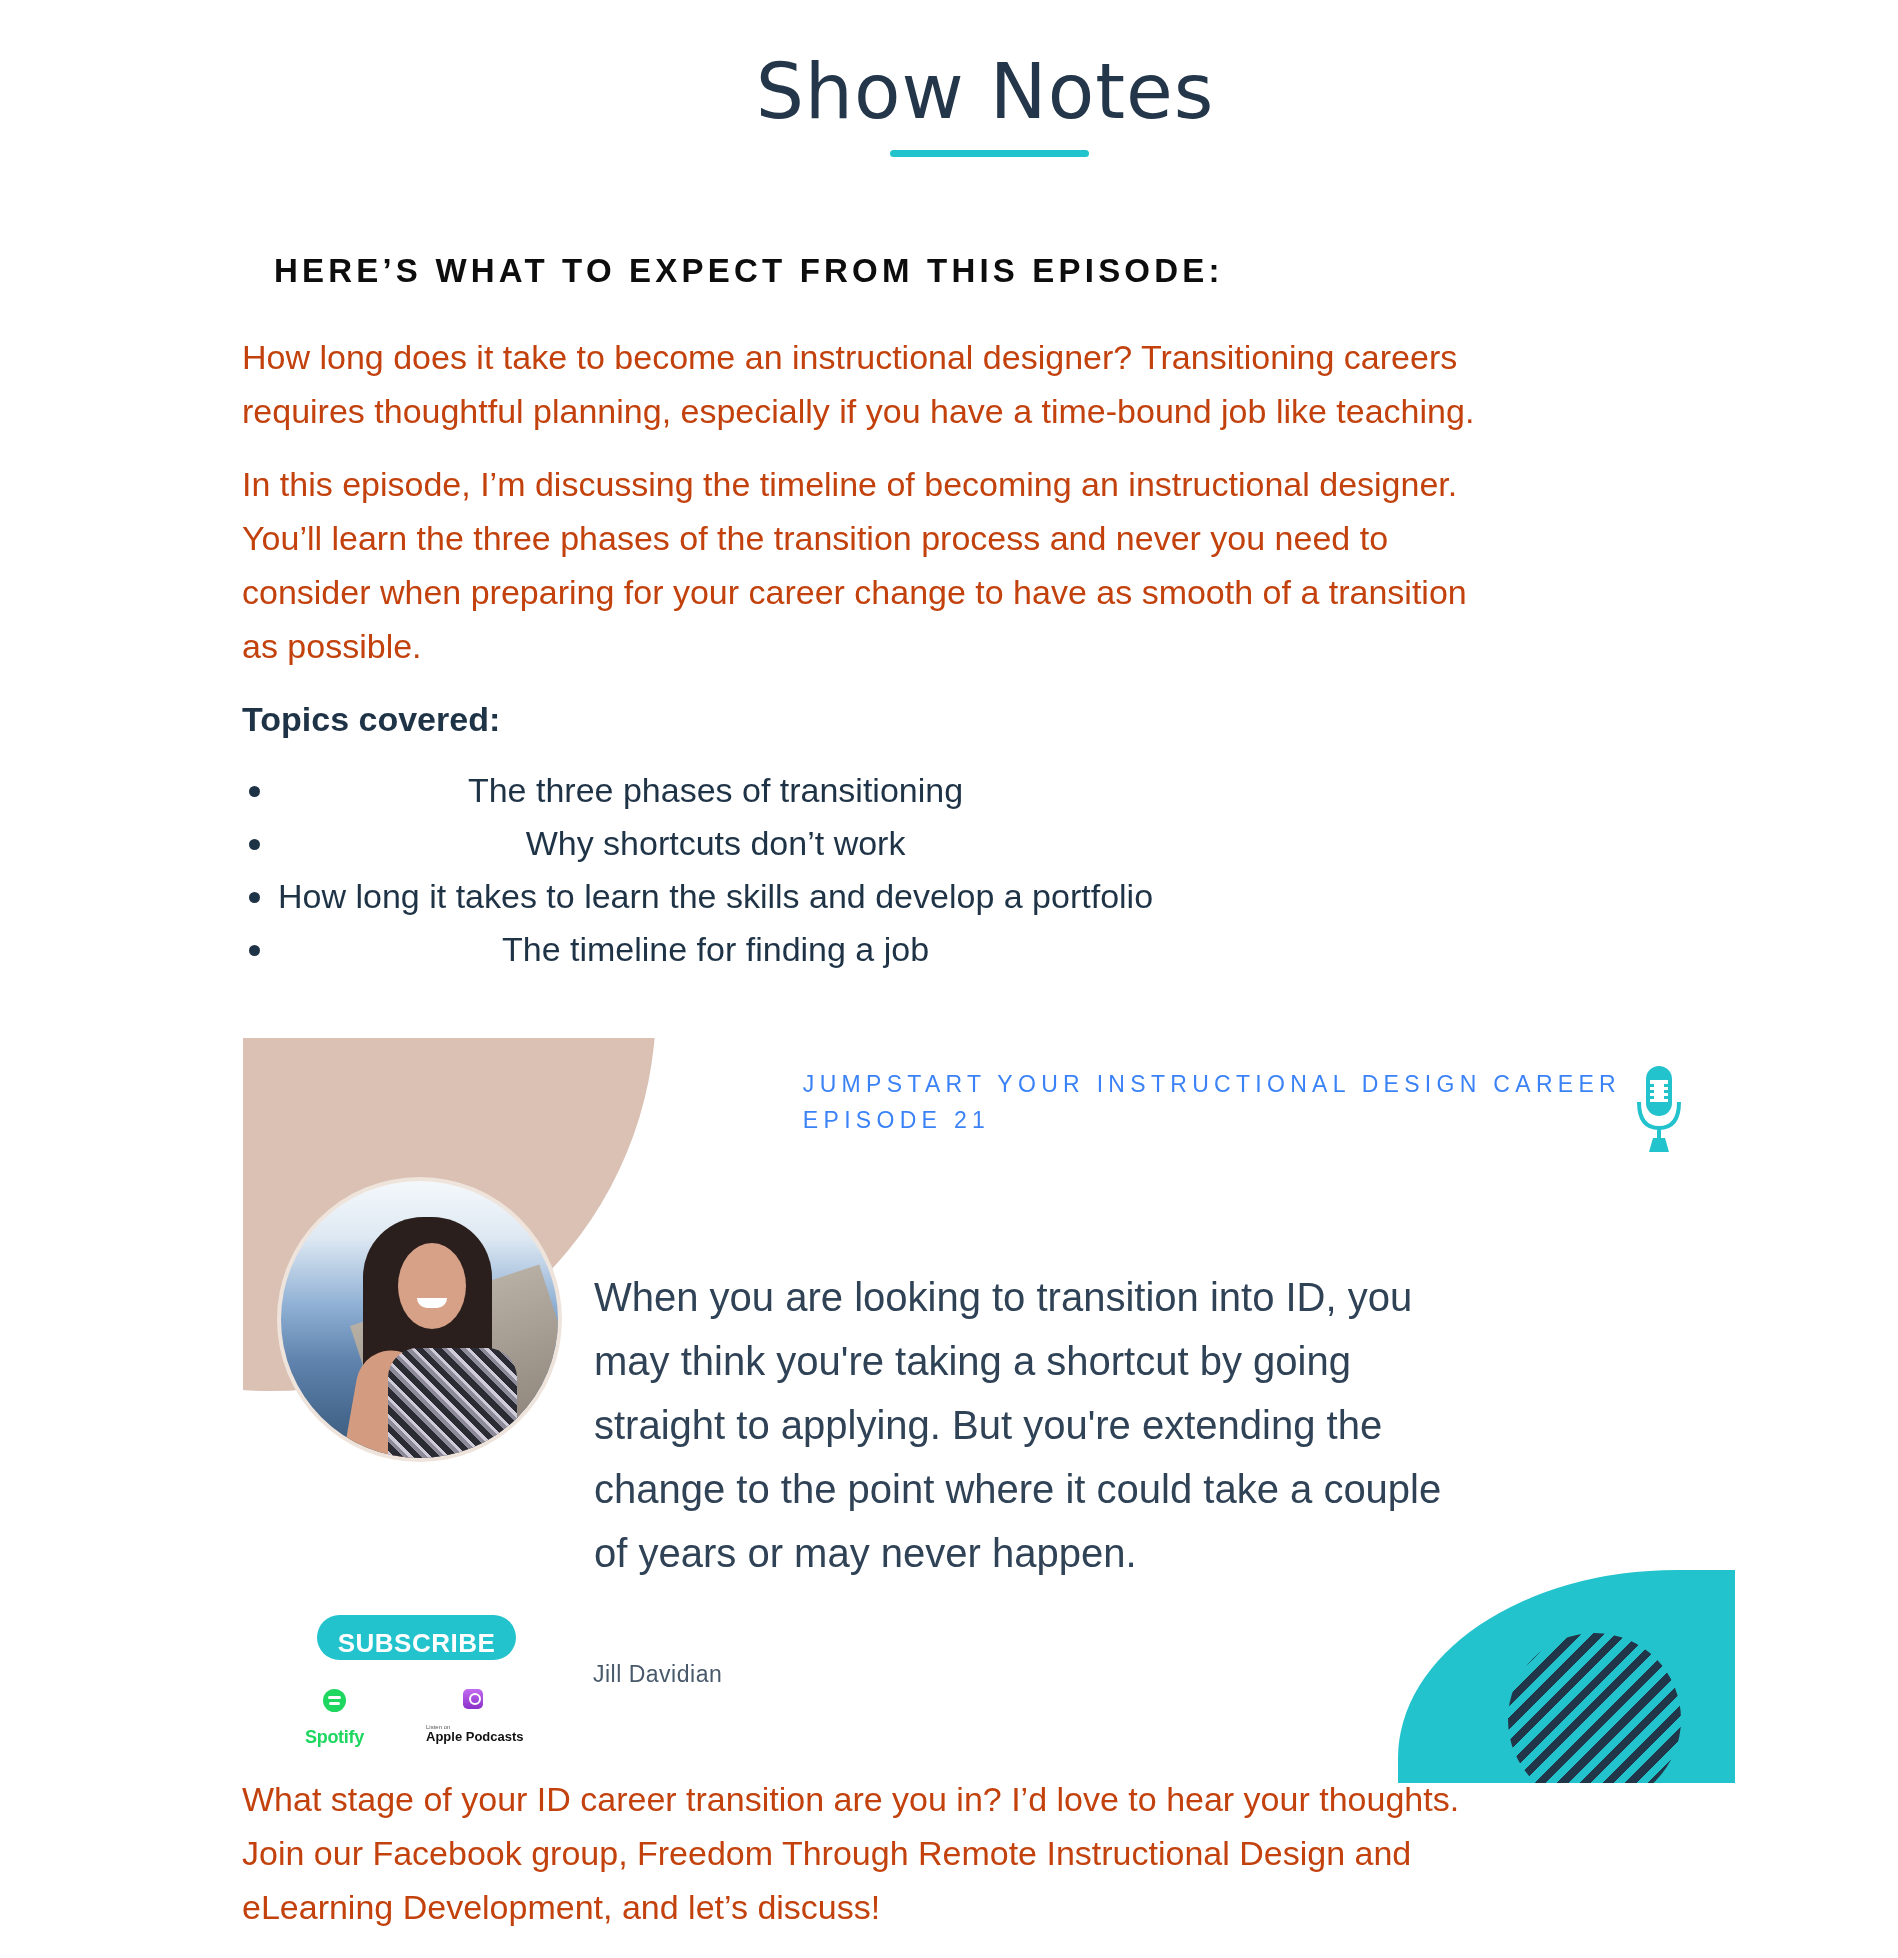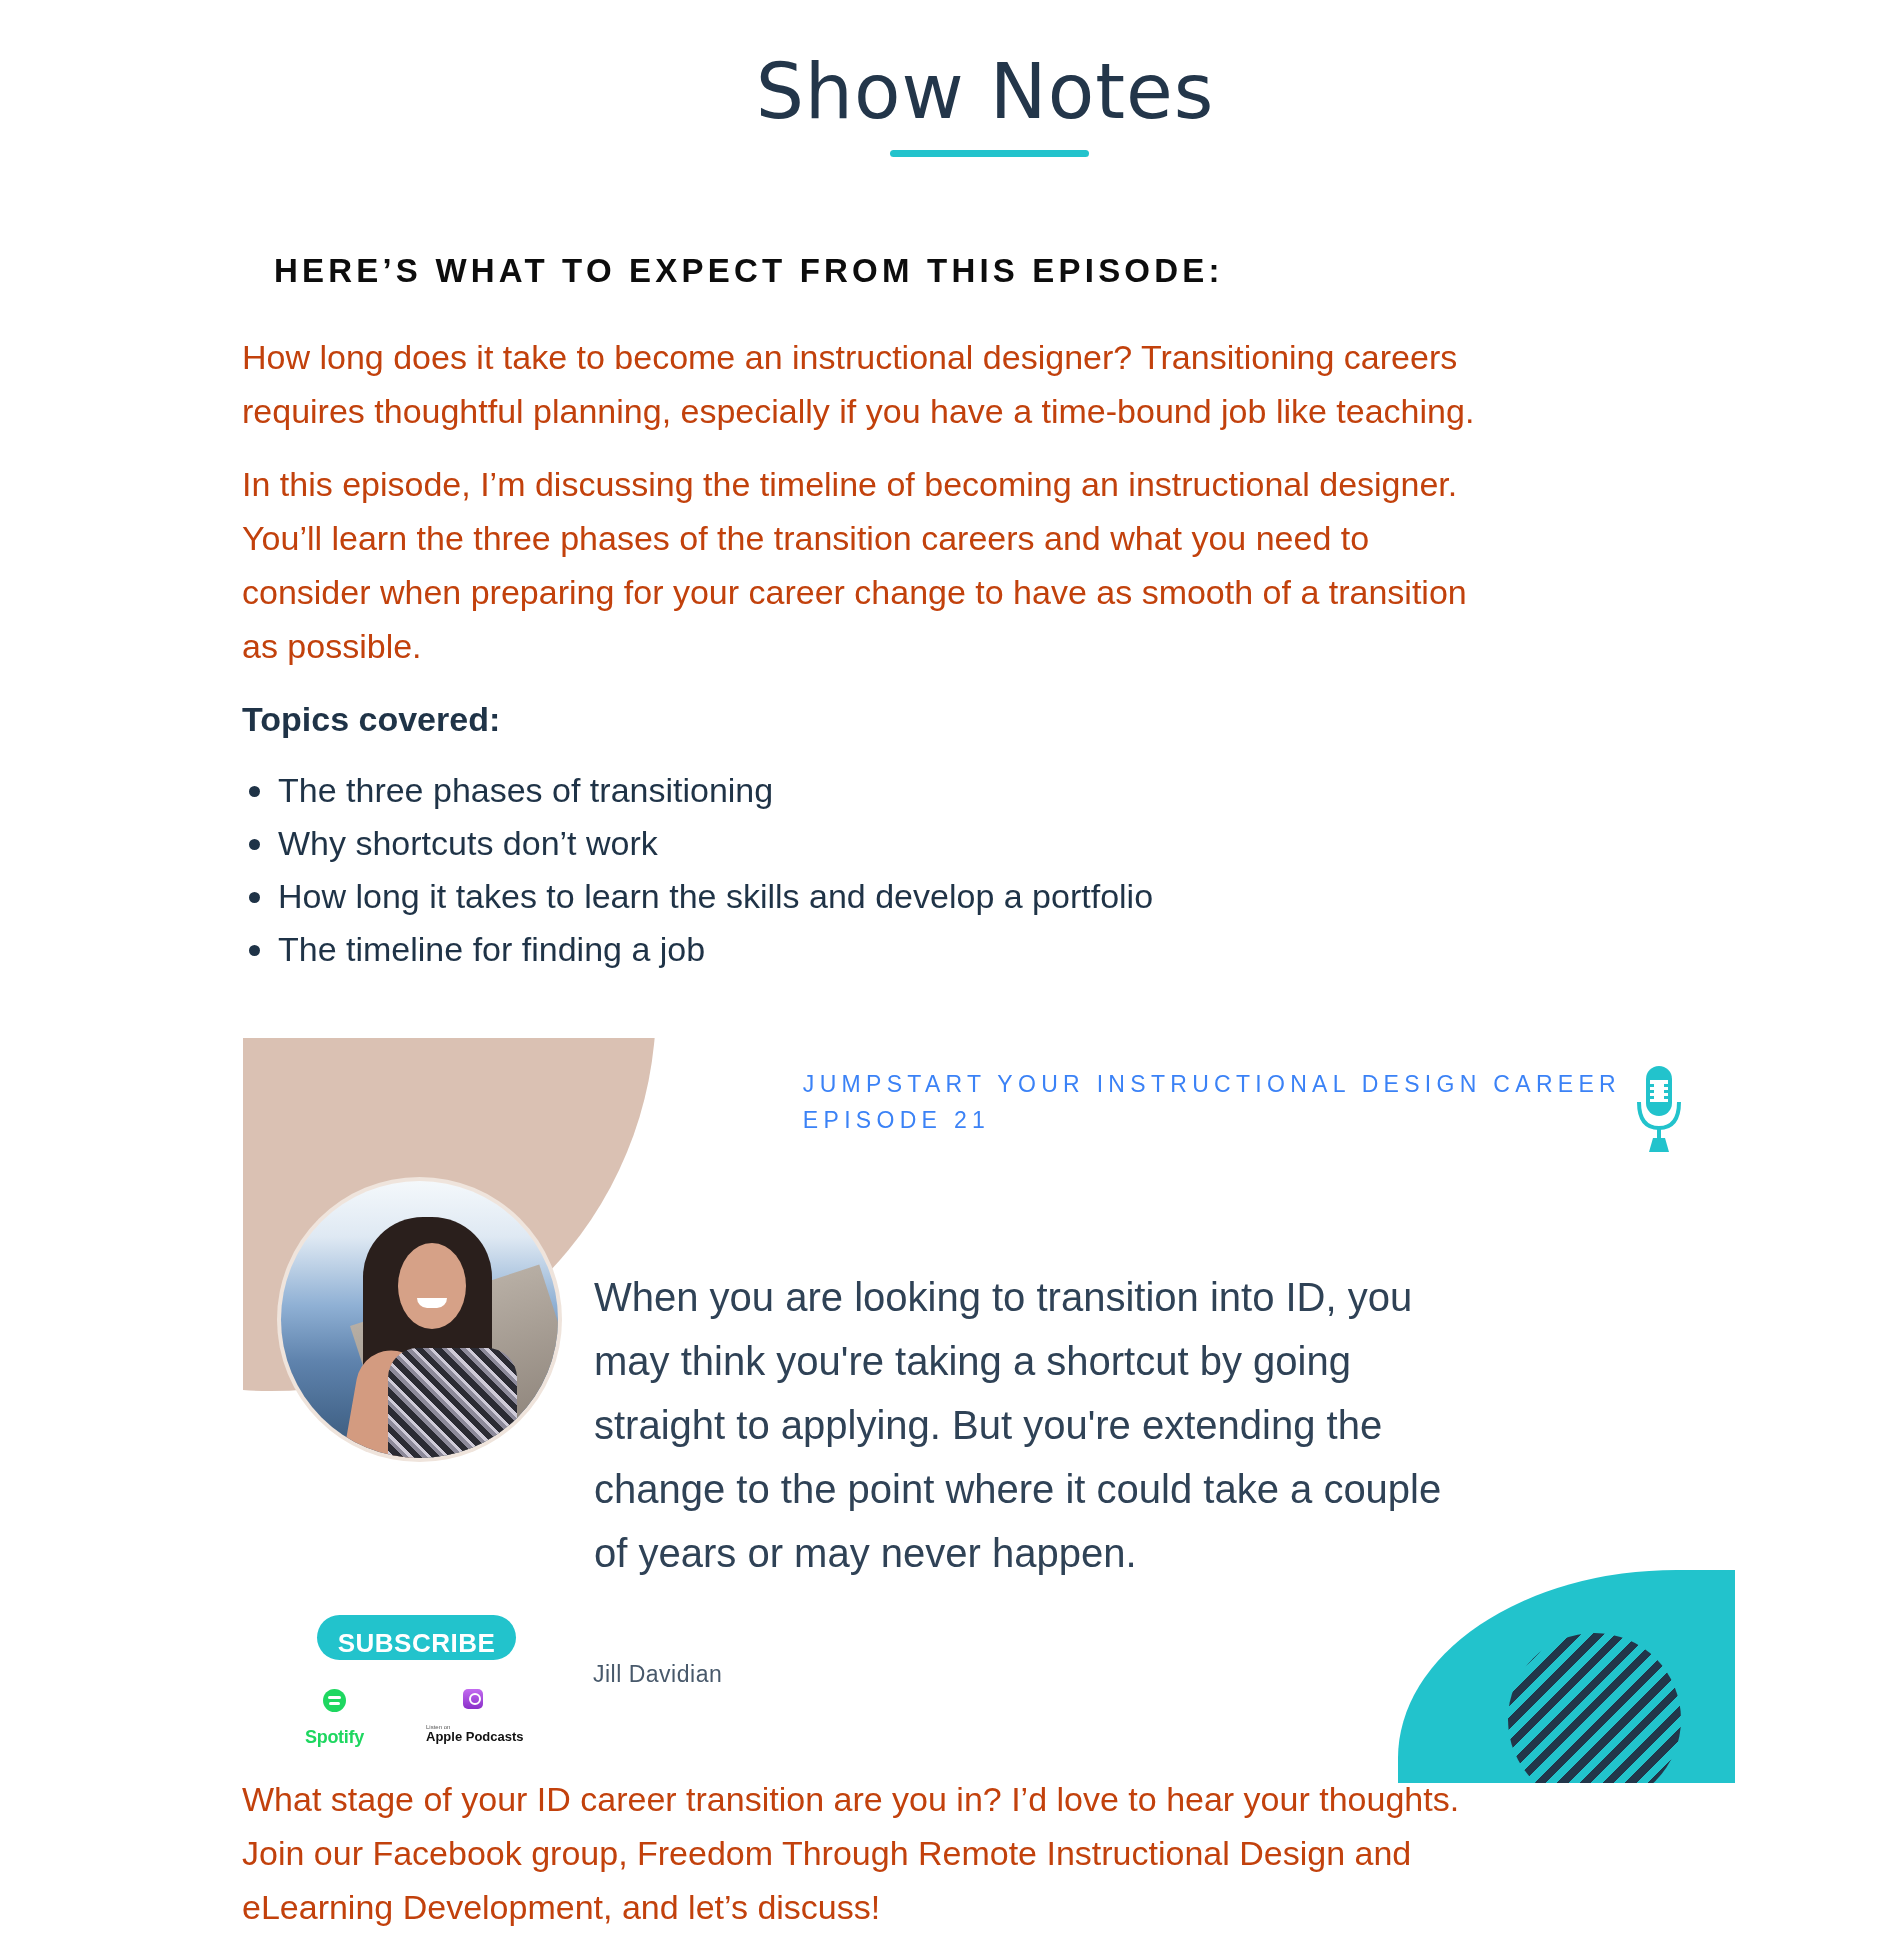--- a/index.html
+++ b/index.html
@@ -26,21 +26,21 @@
     .para { position: absolute; left: 242px; font-size: 34px; line-height: 54px; color: #c2410c; white-space: nowrap; }
     .para .line { display: block; }
     #para1 { top: 330px; }
     #para2 { top: 457px; }
 
     .topics-label {
       position: absolute; left: 242px; top: 695px; font-size: 34px; font-weight: 700;
       color: #1f3347; line-height: 48px;
     }
     .topics-list { position: absolute; left: 242px; top: 764px; list-style: none; }
-    .topics-list li { position: relative; font-size: 34px; line-height: 53px; padding-left: 36px; white-space: nowrap; color: #1f3347; }
+    .topics-list li { position: relative; font-size: 34px; line-height: 53px; padding-left: 36px; white-space: nowrap; color: #1f3347; text-align: center; }
     .topics-list li .bullet {
       position: absolute; left: 7px; top: 22px; width: 11px; height: 11px; border-radius: 50%; background: #1f3347;
     }
 
     
     .episode-card { position: absolute; left: 243px; top: 1038px; width: 1492px; height: 745px; overflow: hidden; background: #ffffff; }
     .beige-shape {
       position: absolute; left: -358px; top: -418px; width: 771px; height: 771px;
       border-radius: 50%; background: #dac1b3;
     }
@@ -116,21 +116,21 @@
 
 <h2 class="section-heading">HERE’S WHAT TO EXPECT FROM THIS EPISODE:</h2>
 
 <p class="para" id="para1">
   <span class="line">How long does it take to become an instructional designer? Transitioning careers</span>
   <span class="line">requires thoughtful planning, especially if you have a time-bound job like teaching.</span>
 </p>
 
 <p class="para" id="para2">
   <span class="line">In this episode, I’m discussing the timeline of becoming an instructional designer.</span>
-  <span class="line">You’ll learn the three phases of the transition careers and what you need to</span>
+  <span class="line">You’ll learn the three phases of the transition process and never you need to</span>
   <span class="line">consider when preparing for your career change to have as smooth of a transition</span>
   <span class="line">as possible.</span>
 </p>
 
 <div class="topics-label">Topics covered:</div>
 <ul class="topics-list">
   <li><span class="bullet"></span><span>The three phases of transitioning</span></li>
   <li><span class="bullet"></span><span>Why shortcuts don’t work</span></li>
   <li><span class="bullet"></span><span>How long it takes to learn the skills and develop a portfolio</span></li>
   <li><span class="bullet"></span><span>The timeline for finding a job</span></li>

